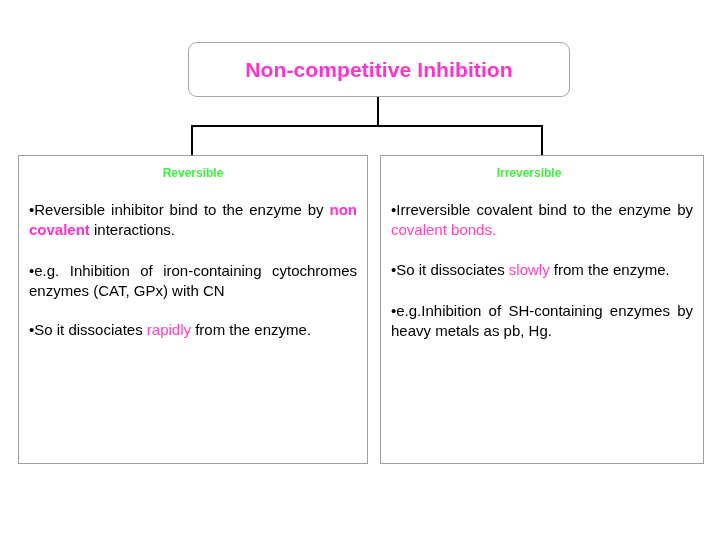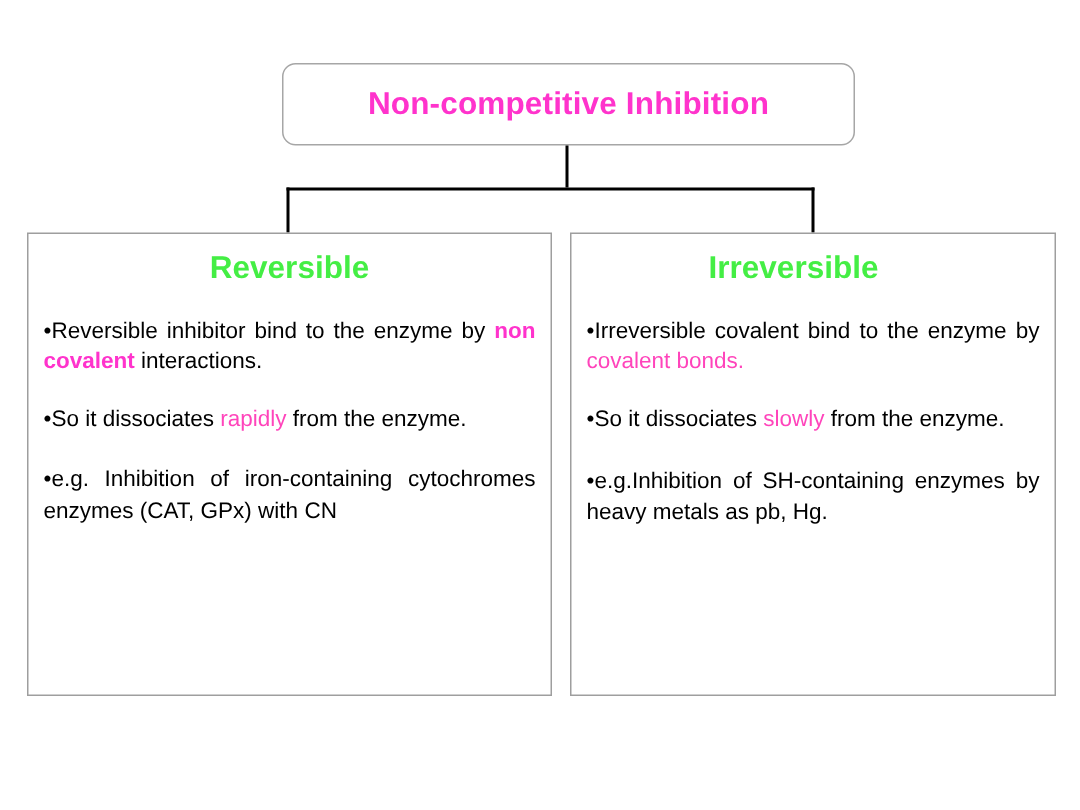--- a/index.html
+++ b/index.html
@@ -90,21 +90,21 @@
   .branch-left {
     left: 18px;
     width: 350px;
   }
   .branch-right {
     left: 380px;
     width: 324px;
   }
 
   .branch-header {
-    font-size: 21px;
+    font-size: 12px;
     font-weight: bold;
     color: #44ee44;
     text-align: center;
     line-height: 1.2;
     margin: 2px 0 0 0;
   }
   .branch-header.offset-left {
     padding-right: 26px;
   }
 
@@ -149,22 +149,22 @@
 
   <div class="conn conn-stem"></div>
   <div class="conn conn-bar"></div>
   <div class="conn conn-drop-left"></div>
   <div class="conn conn-drop-right"></div>
 
   <div class="branch branch-left">
     <div class="branch-header">Reversible</div>
     <div class="bullet-list">
       <p class="bullet bullet-left-1"><span class="dot">•</span><span>Reversible inhibitor bind to the enzyme by </span><span class="hl-pink-bold">non covalent</span><span> interactions.</span></p>
+      <p class="bullet bullet-left-3"><span class="dot">•</span><span>e.g. Inhibition of iron-containing cytochromes enzymes (CAT, GPx) with CN</span></p>
       <p class="bullet bullet-left-2"><span class="dot">•</span><span>So it dissociates </span><span class="hl-pink">rapidly</span><span> from the enzyme.</span></p>
-      <p class="bullet bullet-left-3"><span class="dot">•</span><span>e.g. Inhibition of iron-containing cytochromes enzymes (CAT, GPx) with CN</span></p>
     </div>
   </div>
 
   <div class="branch branch-right">
     <div class="branch-header offset-left">Irreversible</div>
     <div class="bullet-list">
       <p class="bullet bullet-right-1"><span class="dot">•</span><span>Irreversible covalent bind to the enzyme by </span><span class="hl-pink">covalent bonds.</span></p>
       <p class="bullet bullet-right-2"><span class="dot">•</span><span>So it dissociates </span><span class="hl-pink">slowly</span><span> from the enzyme.</span></p>
       <p class="bullet bullet-right-3"><span class="dot">•</span><span>e.g.Inhibition of SH-containing enzymes by heavy metals as pb, Hg.</span></p>
     </div>

